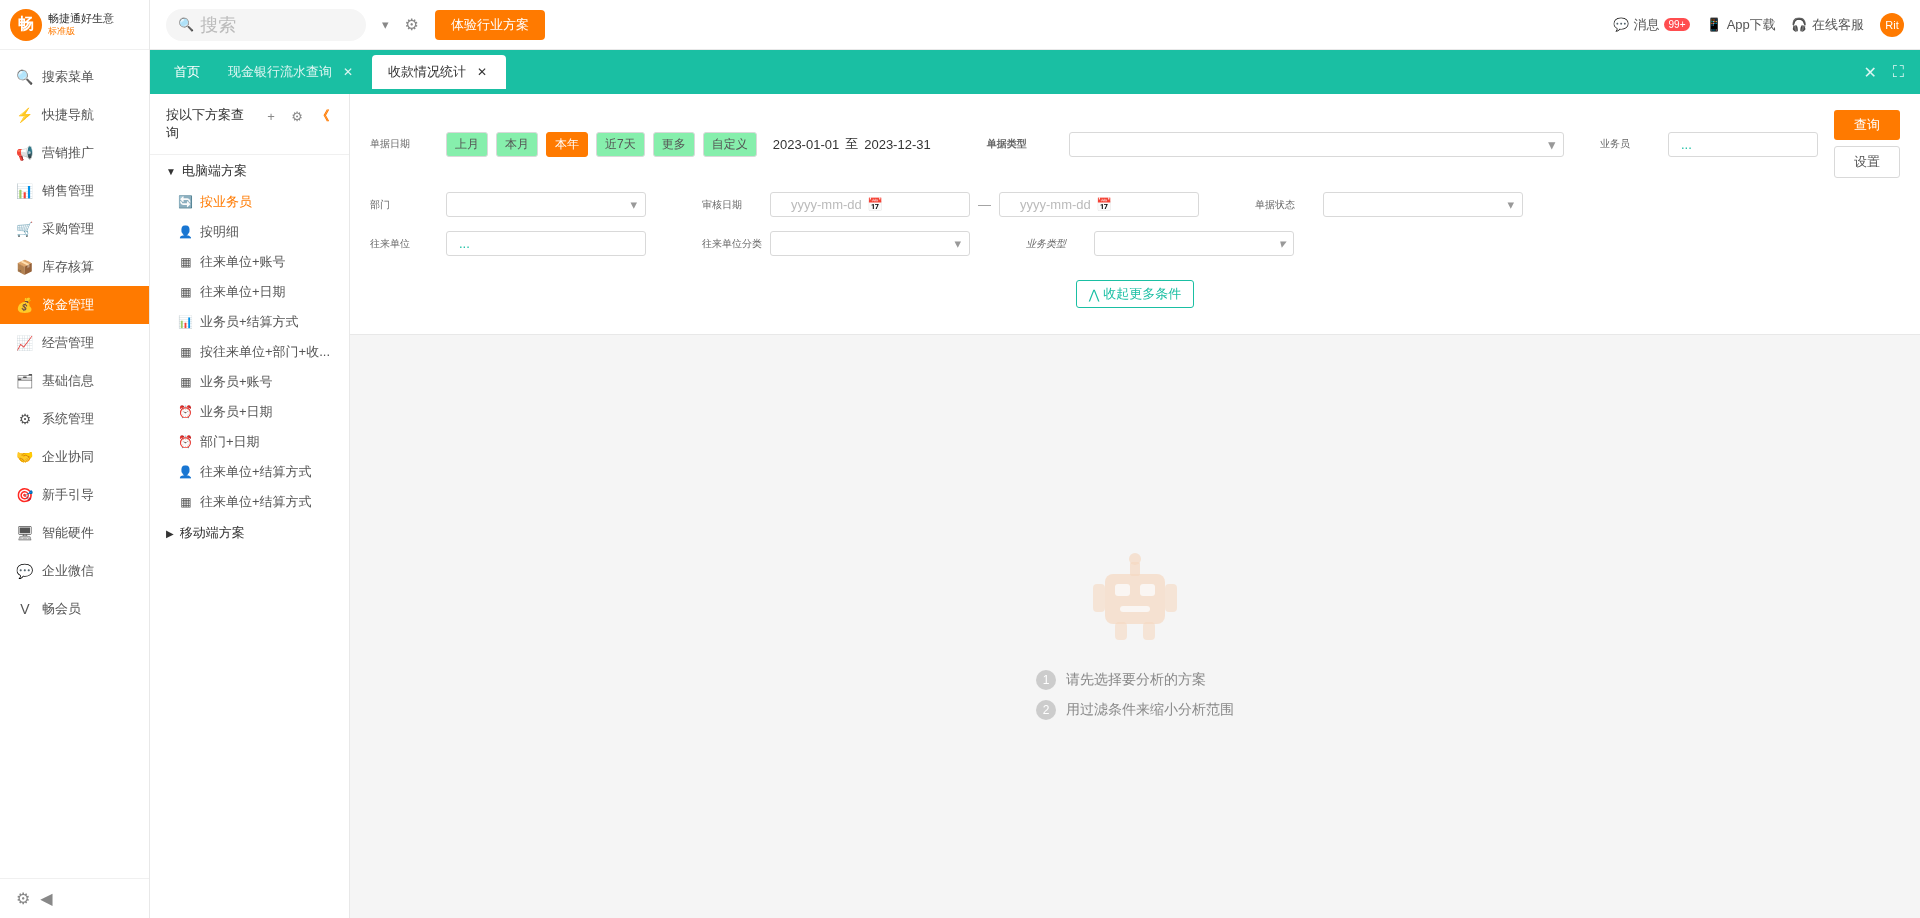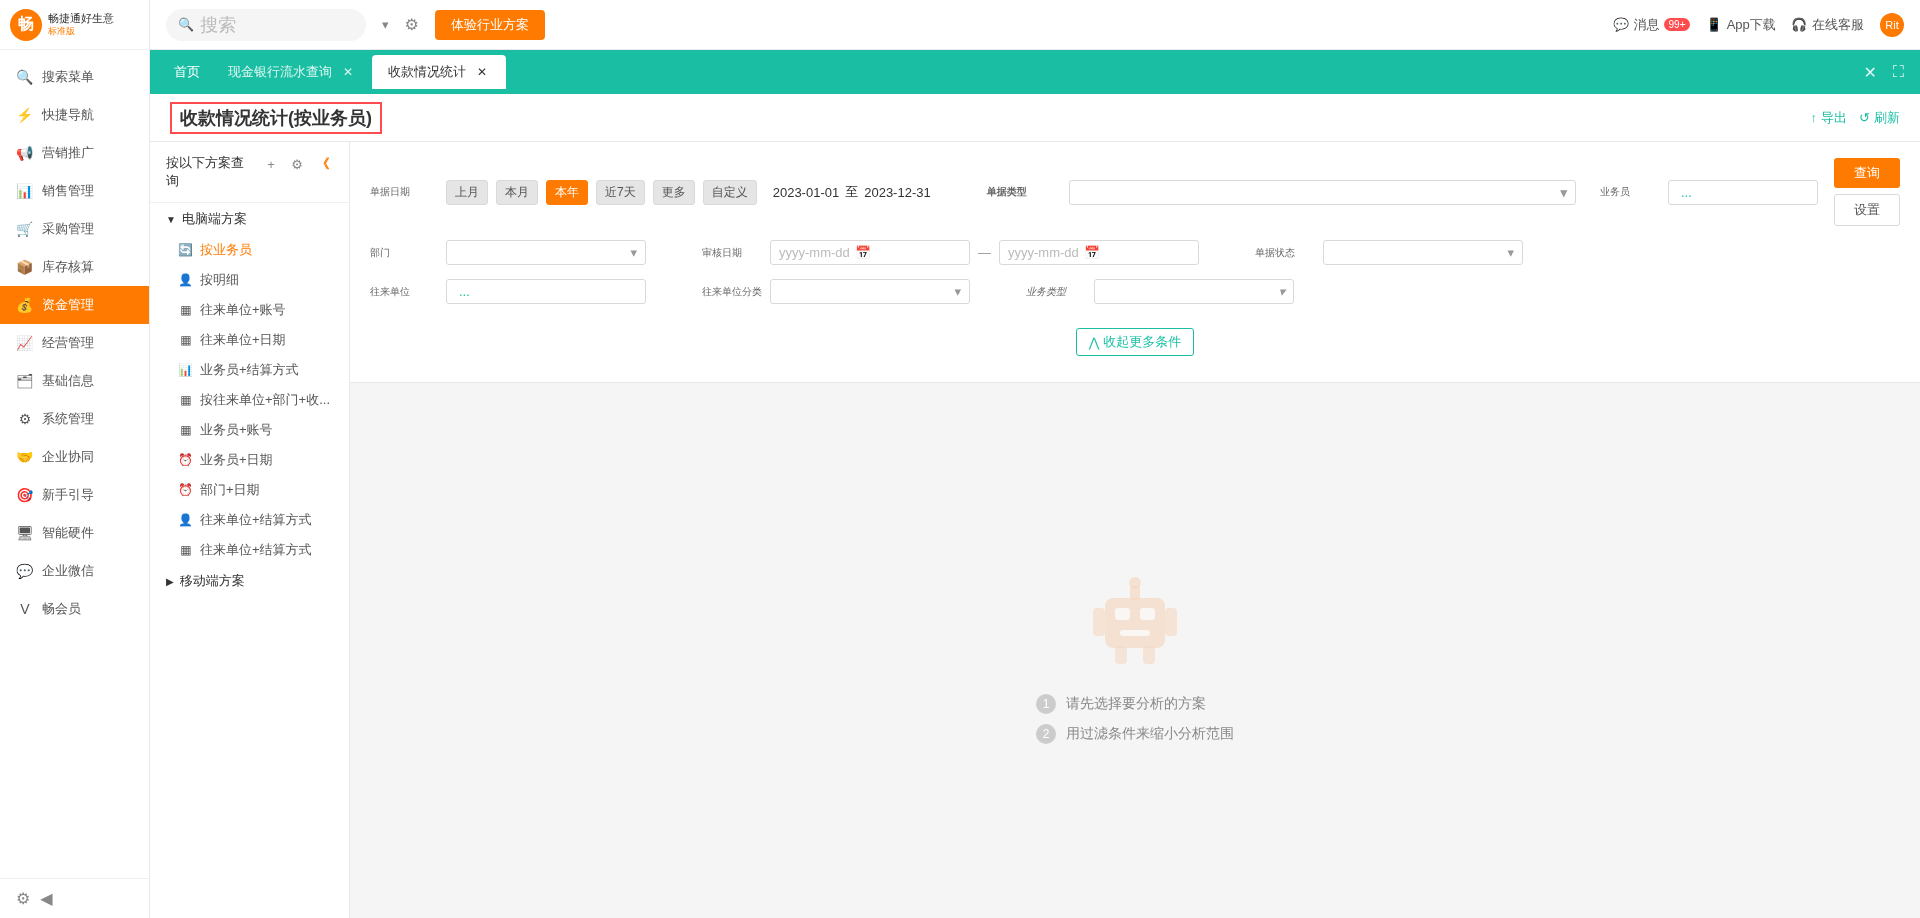--- a/index.html
+++ b/index.html
@@ -60,26 +60,26 @@
     .tree-child-icon { width: 16px; height: 16px; display: flex; align-items: center; justify-content: center; font-size: 12px; }
     .arrow-icon { font-size: 10px; }
 
     
     .right-panel { flex: 1; display: flex; flex-direction: column; overflow: hidden; background: #f5f5f5; }
     .filter-area { background: #fff; padding: 16px 20px; border-bottom: 1px solid #e8e8e8; }
     .filter-row { display: flex; align-items: center; gap: 16px; margin-bottom: 14px; }
     .filter-row:last-child { margin-bottom: 0; }
     .filter-label { color: #666; font-size: 10px; white-space: nowrap; min-width: 60px; }
     .filter-date-group { display: flex; align-items: center; gap: 8px; }
-    .date-btn { padding: 3px 8px; border: 1px solid #d9d9d9; border-radius: 3px; cursor: pointer; font-size: 12px; color: #555; background: #e5e5e5; }
+    .date-btn { padding: 3px 8px; border: 1px solid #d9d9d9; border-radius: 3px; cursor: pointer; font-size: 12px; color: #555; background: #86efac; }
     .date-btn.active { background: #ff7a00; color: white; border-color: #ff7a00; }
     .date-range { display: flex; align-items: center; gap: 6px; font-size: 13px; color: #333; }
     .filter-select { display: flex; align-items: center; border: 1px solid #d9d9d9; border-radius: 3px; padding: 4px 8px; min-width: 200px; cursor: pointer; background: #fff; font-size: 13px; color: #999; }
     .filter-select .chevron { margin-left: auto; color: #999; }
-    .filter-input { display: flex; align-items: center; border: 1px solid #d9d9d9; border-radius: 3px; padding: 4px 8px; min-width: 200px; background: #fff; font-size: 13px; color: #bbb; gap: 6px; }
+    .filter-input { display: flex; align-items: center; border: 1px solid #d9d9d9; border-radius: 3px; padding: 4px 20px; min-width: 200px; background: #fff; font-size: 13px; color: #bbb; gap: 6px; }
     .filter-dash { color: #999; }
     .filter-cal { color: #999; cursor: pointer; }
     .btn-query { background: #ff7a00; color: white; border: none; border-radius: 3px; padding: 6px 20px; cursor: pointer; font-size: 13px; }
     .btn-settings { background: #fff; color: #555; border: 1px solid #d9d9d9; border-radius: 3px; padding: 6px 16px; cursor: pointer; font-size: 13px; }
     .filter-actions { display: flex; flex-direction: column; gap: 6px; }
     .collapse-row { display: flex; justify-content: center; padding: 10px; }
     .collapse-btn { display: flex; align-items: center; gap: 4px; color: #1abfa3; cursor: pointer; font-size: 13px; padding: 4px 12px; border: 1px solid #1abfa3; border-radius: 3px; background: #fff; }
 
     
     .empty-state { flex: 1; display: flex; flex-direction: column; align-items: center; justify-content: center; gap: 16px; padding: 40px; }
@@ -211,33 +211,20 @@
     <div class="tab-item active">
       <span>收款情况统计</span>
       <span class="tab-close">✕</span>
     </div>
     <div class="tabbar-right">
       <span class="tabbar-icon-btn">✕</span>
       <span class="tabbar-icon-btn">⛶</span>
     </div>
   </div>
 
-  <div class="page-header">
-    <span class="page-title">收款情况统计(按业务员)</span>
-    <div class="page-header-actions">
-      <div class="btn-export">
-        <span>↑</span>
-        <span>导出</span>
-      </div>
-      <div class="btn-refresh">
-        <span>↺</span>
-        <span>刷新</span>
-      </div>
-    </div>
-  </div>
 
   <div class="content-area">
 
     <div class="left-panel">
       <div class="left-panel-header">
         <span class="left-panel-title">按以下方案查询</span>
         <div class="left-panel-icons">
           <span class="panel-icon-btn">+</span>
           <span class="panel-icon-btn">⚙</span>
           <span class="panel-icon-btn" style="color:#ff7a00;font-weight:bold;">《</span>
@@ -323,21 +310,21 @@
             <span>至</span>
             <span>2023-12-31</span>
           </div>
           <div style="flex:1;display:flex;align-items:center;gap:22px;margin-left:40px;font-weight:bold;">
             <span class="filter-label">单据类型</span>
             <div class="filter-select" style="flex:1;">
               <span></span>
               <span class="chevron">▾</span>
             </div>
           </div>
-          <div style="display:flex;align-items:center;gap:8px;margin-left:8px;">
+          <div style="display:flex;align-items:center;gap:8px;margin-left:20px;">
             <span class="filter-label">业务员</span>
             <div class="filter-select" style="min-width:150px;">
               <span></span>
               <span class="more-dots">...</span>
             </div>
           </div>
           <div class="filter-actions">
             <button class="btn-query">查询</button>
             <button class="btn-settings">设置</button>
           </div>

